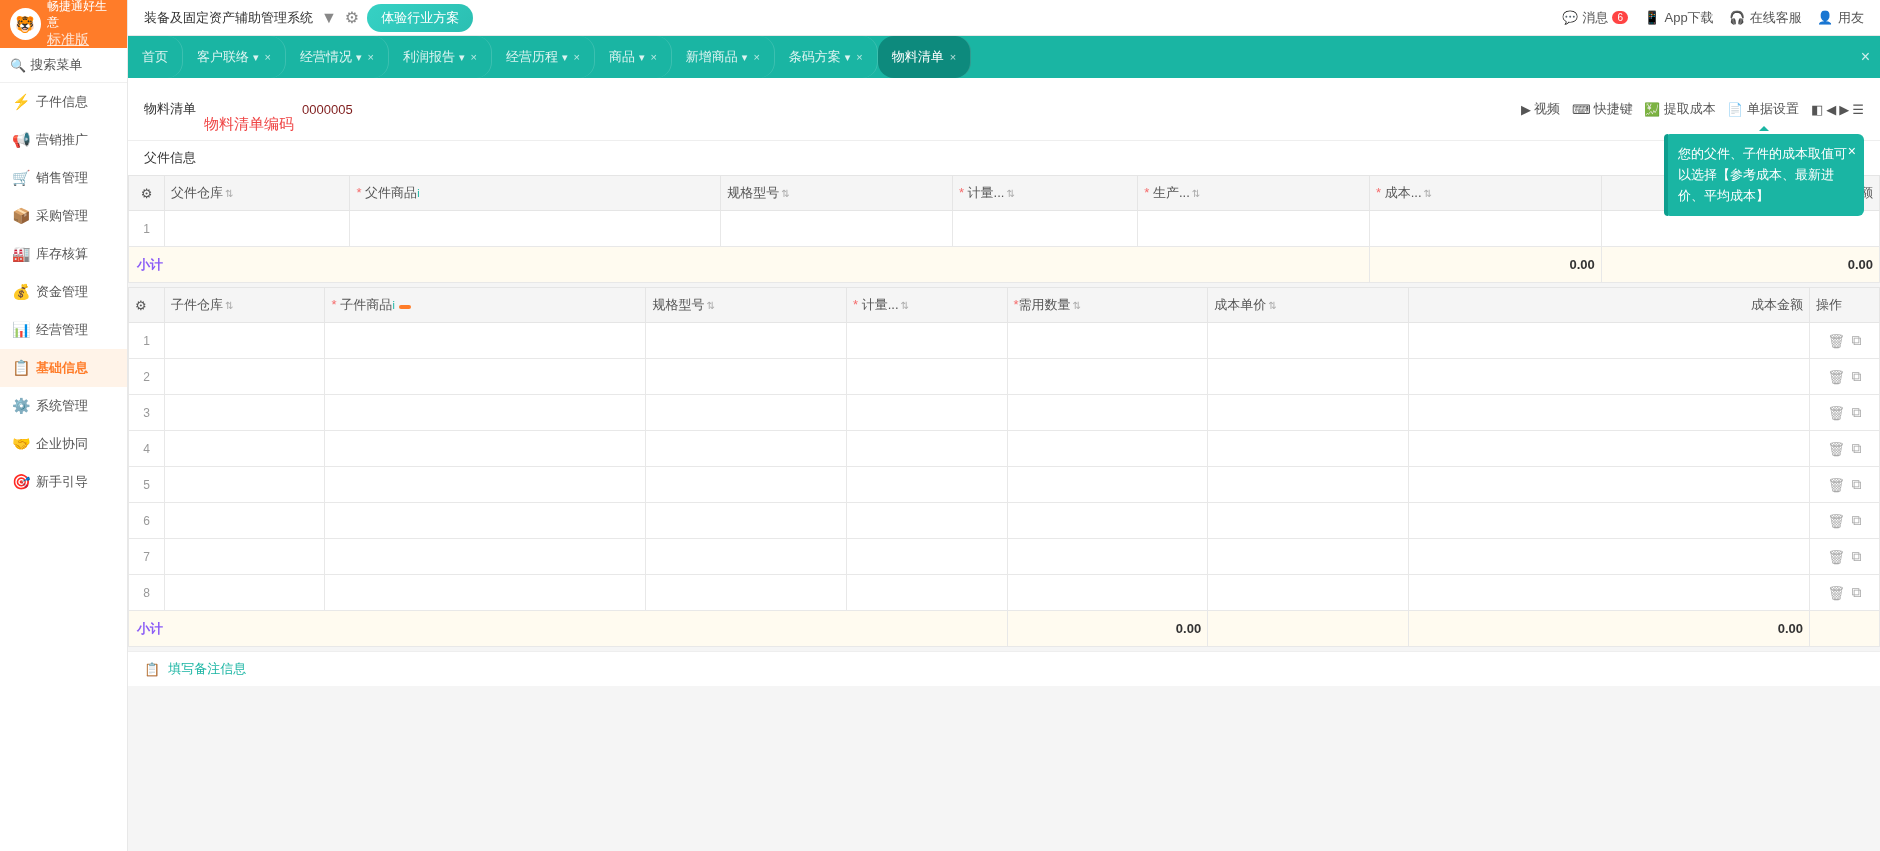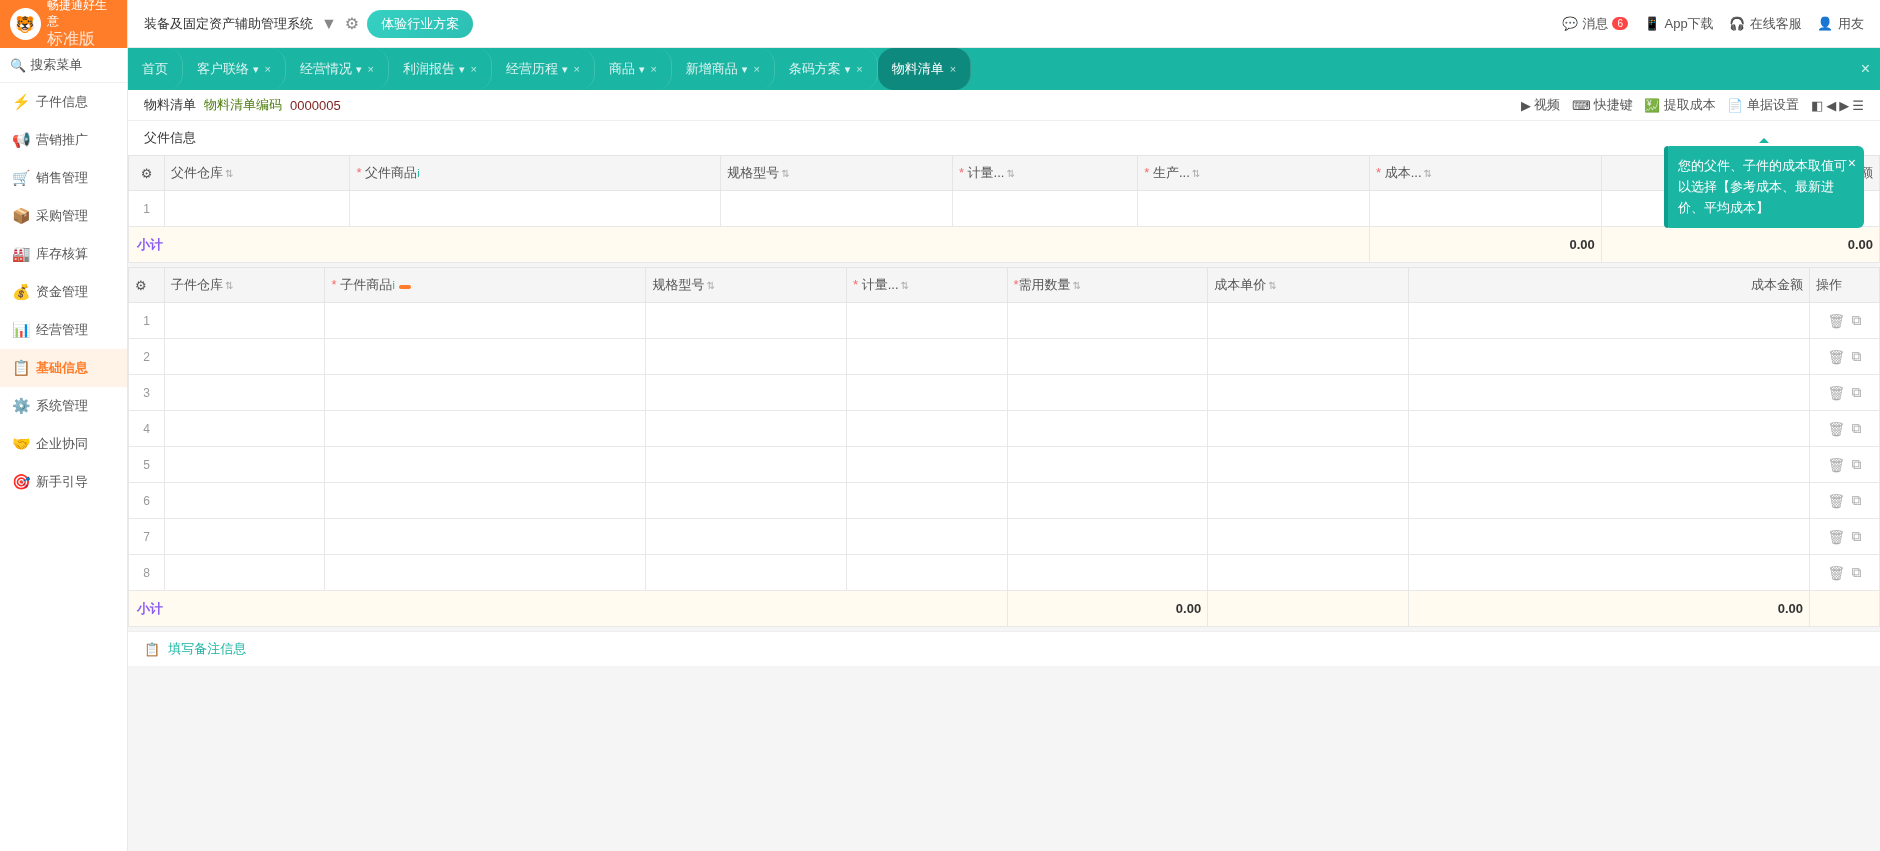--- a/index.html
+++ b/index.html
@@ -23,41 +23,41 @@
       height: 48px;
     }
     .sidebar-logo-icon {
       width: 32px; height: 32px;
       background: #fff;
       border-radius: 50%;
       display: flex; align-items: center; justify-content: center;
       font-size: 16px; color: #ff7c29; font-weight: bold;
     }
     .sidebar-logo-text { color: #fff; font-size: 12px; line-height: 1.3; }
-    .sidebar-logo-sub { font-size: 16px; color: rgba(255,255,255,0.8); }
+    .sidebar-logo-sub { font-size: 14px; color: rgba(255,255,255,0.8); text-decoration: underline; }
     .sidebar-search {
       display: flex; align-items: center; gap: 4px;
       padding: 8px 10px; cursor: pointer; color: #555;
       border-bottom: 1px solid #f0f0f0;
     }
     .sidebar-item {
       display: flex; align-items: center; gap: 6px;
       padding: 10px 12px; cursor: pointer; color: #555;
       transition: background 0.2s;
     }
     .sidebar-item.active { background: #fff3e8; color: #ff7c29; font-weight: bold; }
     .sidebar-item-icon { font-size: 15px; width: 18px; text-align: center; }
     .sidebar-item-label { font-size: 13px; }
 
     
     .main { flex: 1; display: flex; flex-direction: column; overflow: hidden; }
 
     
     .top-header {
-      height: 48px; background: #fff;
+      height: 36px; background: #fff;
       display: flex; align-items: center;
       padding: 0 16px; border-bottom: 1px solid #e8e8e8;
       justify-content: space-between; flex-shrink: 0;
     }
     .top-header-left { display: flex; align-items: center; gap: 8px; }
     .system-title { font-size: 13px; color: #333; }
     .expand-btn { cursor: pointer; color: #888; font-size: 16px; }
     .gear-btn { cursor: pointer; color: #888; font-size: 16px; }
     .trial-btn {
       background: linear-gradient(135deg, #36d1c4, #2bbfb2);
@@ -317,21 +317,21 @@
       <span class="nav-tab-close">×</span>
     </div>
     <div class="nav-close-all">×</div>
   </div>
 
   <div class="content" style="position:relative;">
 
     <div class="bc-toolbar-row">
       <div style="display:flex;align-items:center;gap:8px;">
         <span style="color:#333;font-size:13px;">物料清单</span>
-        <span style="color:#4d7c0f;font-size:13px;">物料清单编码</span>
+        <span style="color:#ef4444;font-size:15px;margin-top:31px;">物料清单编码</span>
         <span style="color:#7f1d1d;font-weight:500;font-size:13px;">0000005</span>
       </div>
       <div class="toolbar-actions">
         <div class="toolbar-btn">
           <span>▶</span>
           <span>视频</span>
         </div>
         <div class="toolbar-btn">
           <span>⌨</span>
           <span>快捷键</span>

